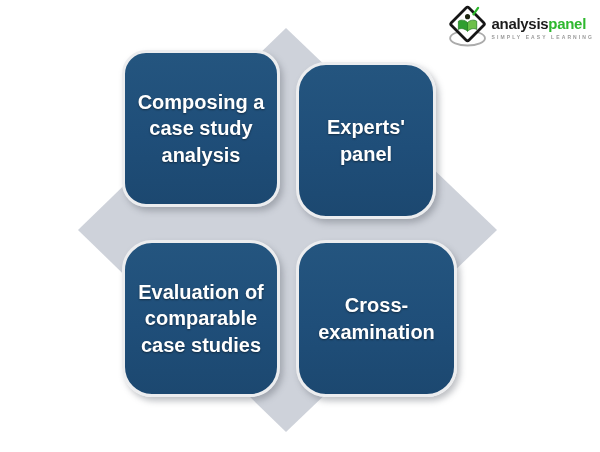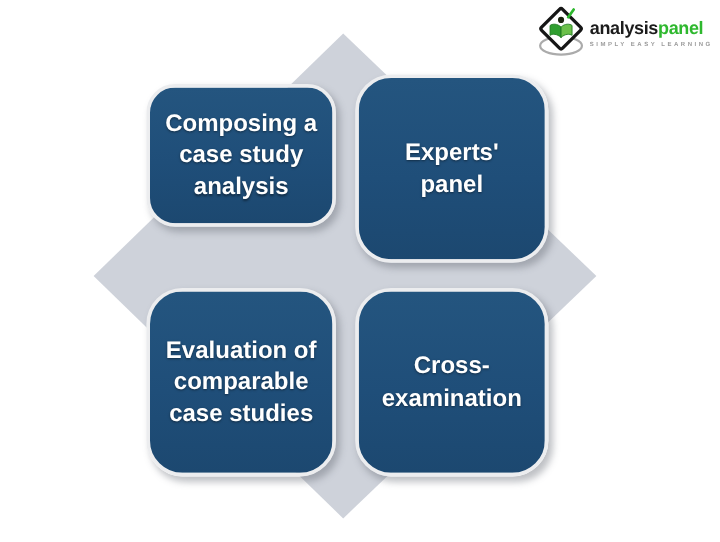--- a/index.html
+++ b/index.html
@@ -22,22 +22,22 @@
     text-align:center;
   }
   .box-label{
     color:#ffffff;
     font-weight:bold;
     font-size:20px;
     line-height:1.32;
     white-space:pre-line;
     text-shadow:0 1px 2px rgba(0,0,0,0.45);
   }
-  .box-tl{left:122px;top:70px;width:158px;height:119px;border-radius:24px;}
-  .box-tr{left:296px;top:62px;width:161px;height:157px;}
+  .box-tl{left:122px;top:50px;width:158px;height:157px;border-radius:24px;}
+  .box-tr{left:296px;top:62px;width:140px;height:157px;}
   .box-bl{left:122px;top:240px;width:158px;height:157px;}
   .box-br{left:296px;top:240px;width:161px;height:157px;}
 
   .logo{
     position:absolute;right:6px;top:4px;
     display:flex;align-items:flex-start;
   }
   .logo-icon{width:44px;height:50px;flex:0 0 auto;}
   .logo-text{margin-left:2px;margin-top:12px;}
   .brand{

